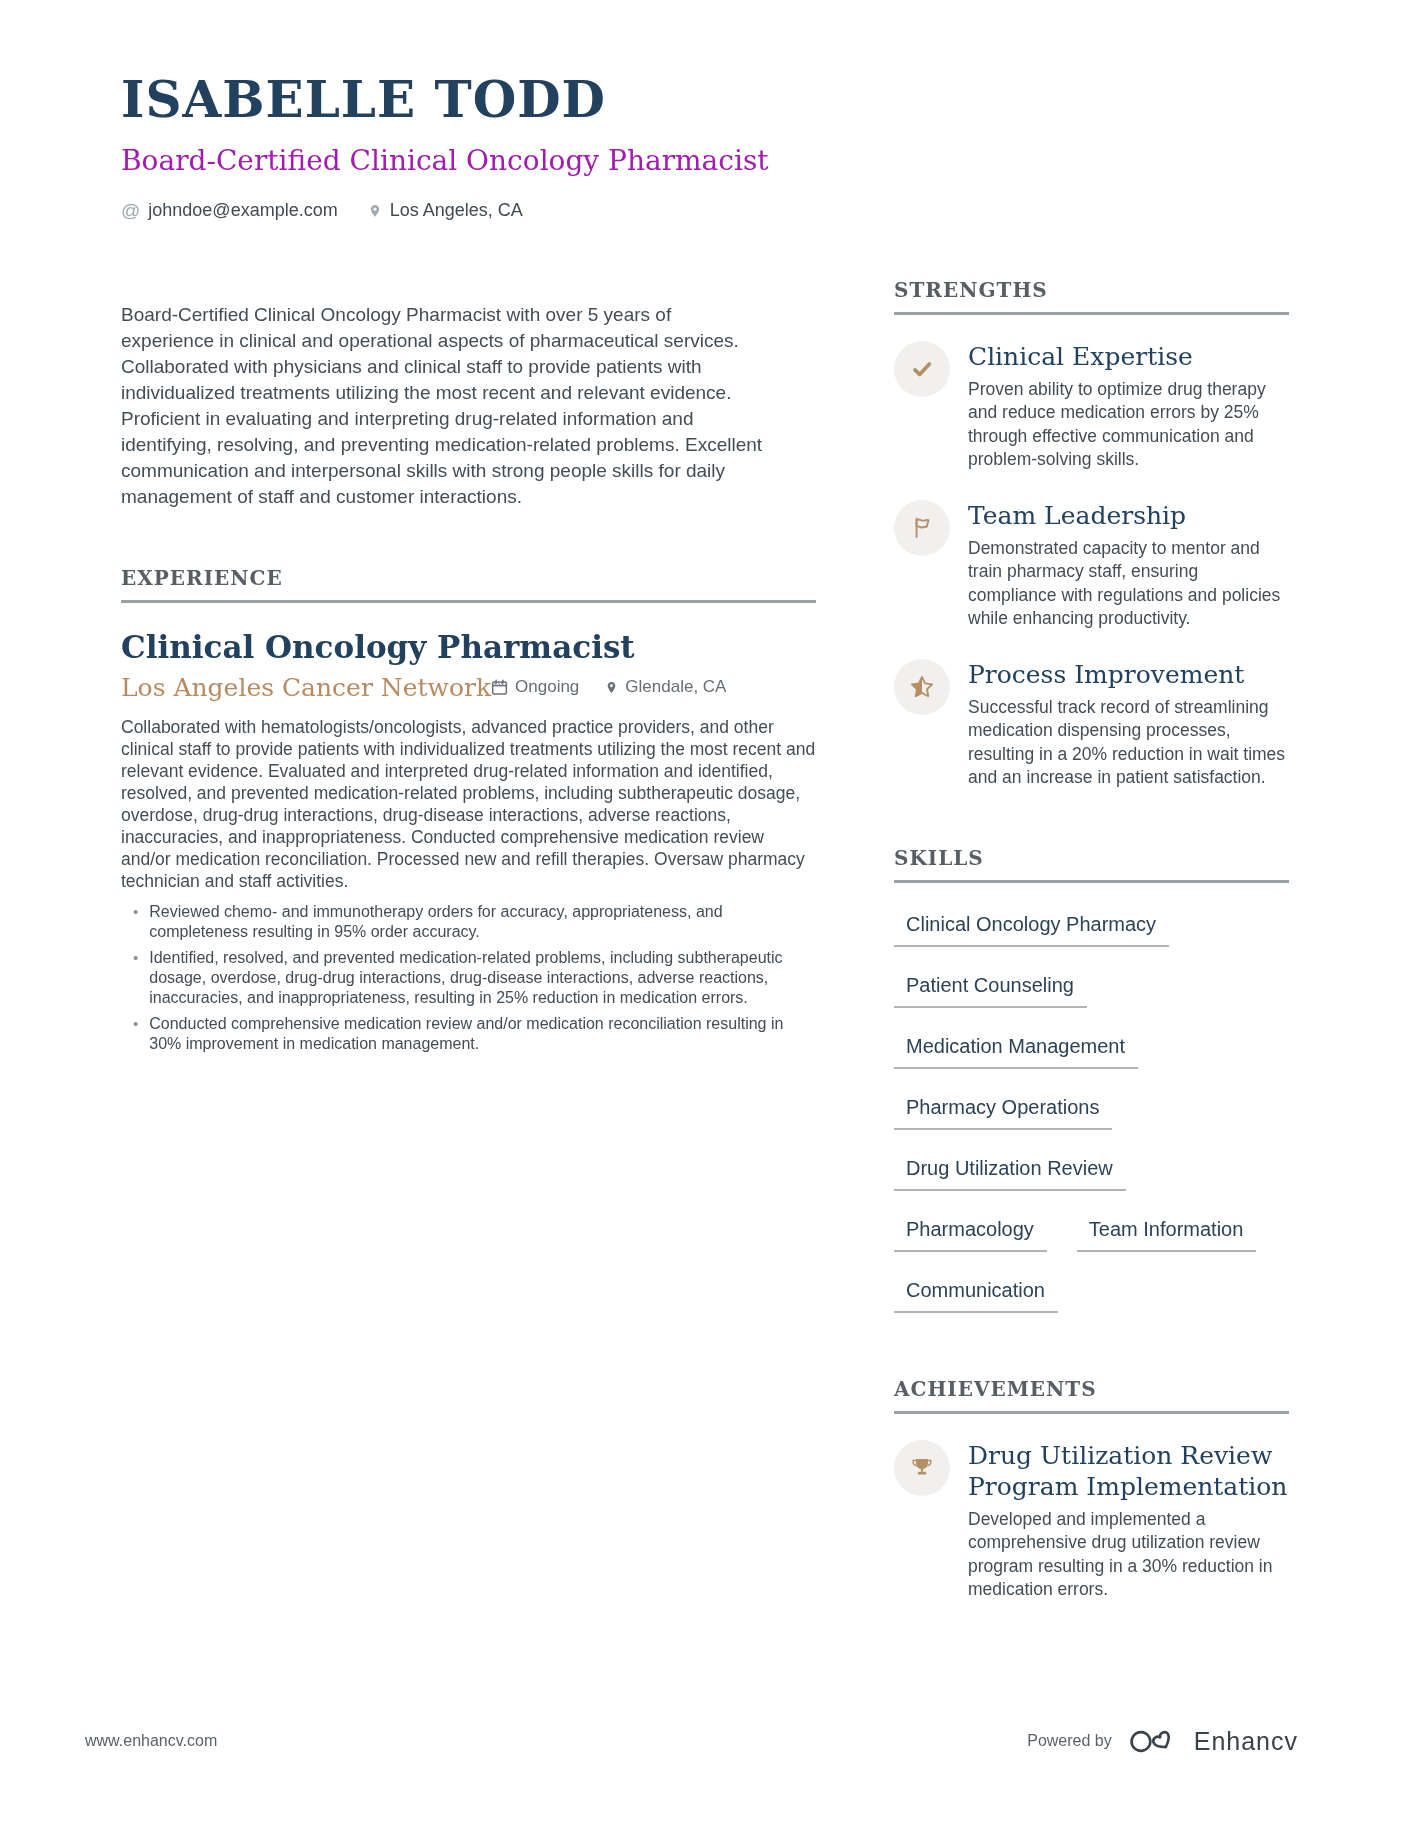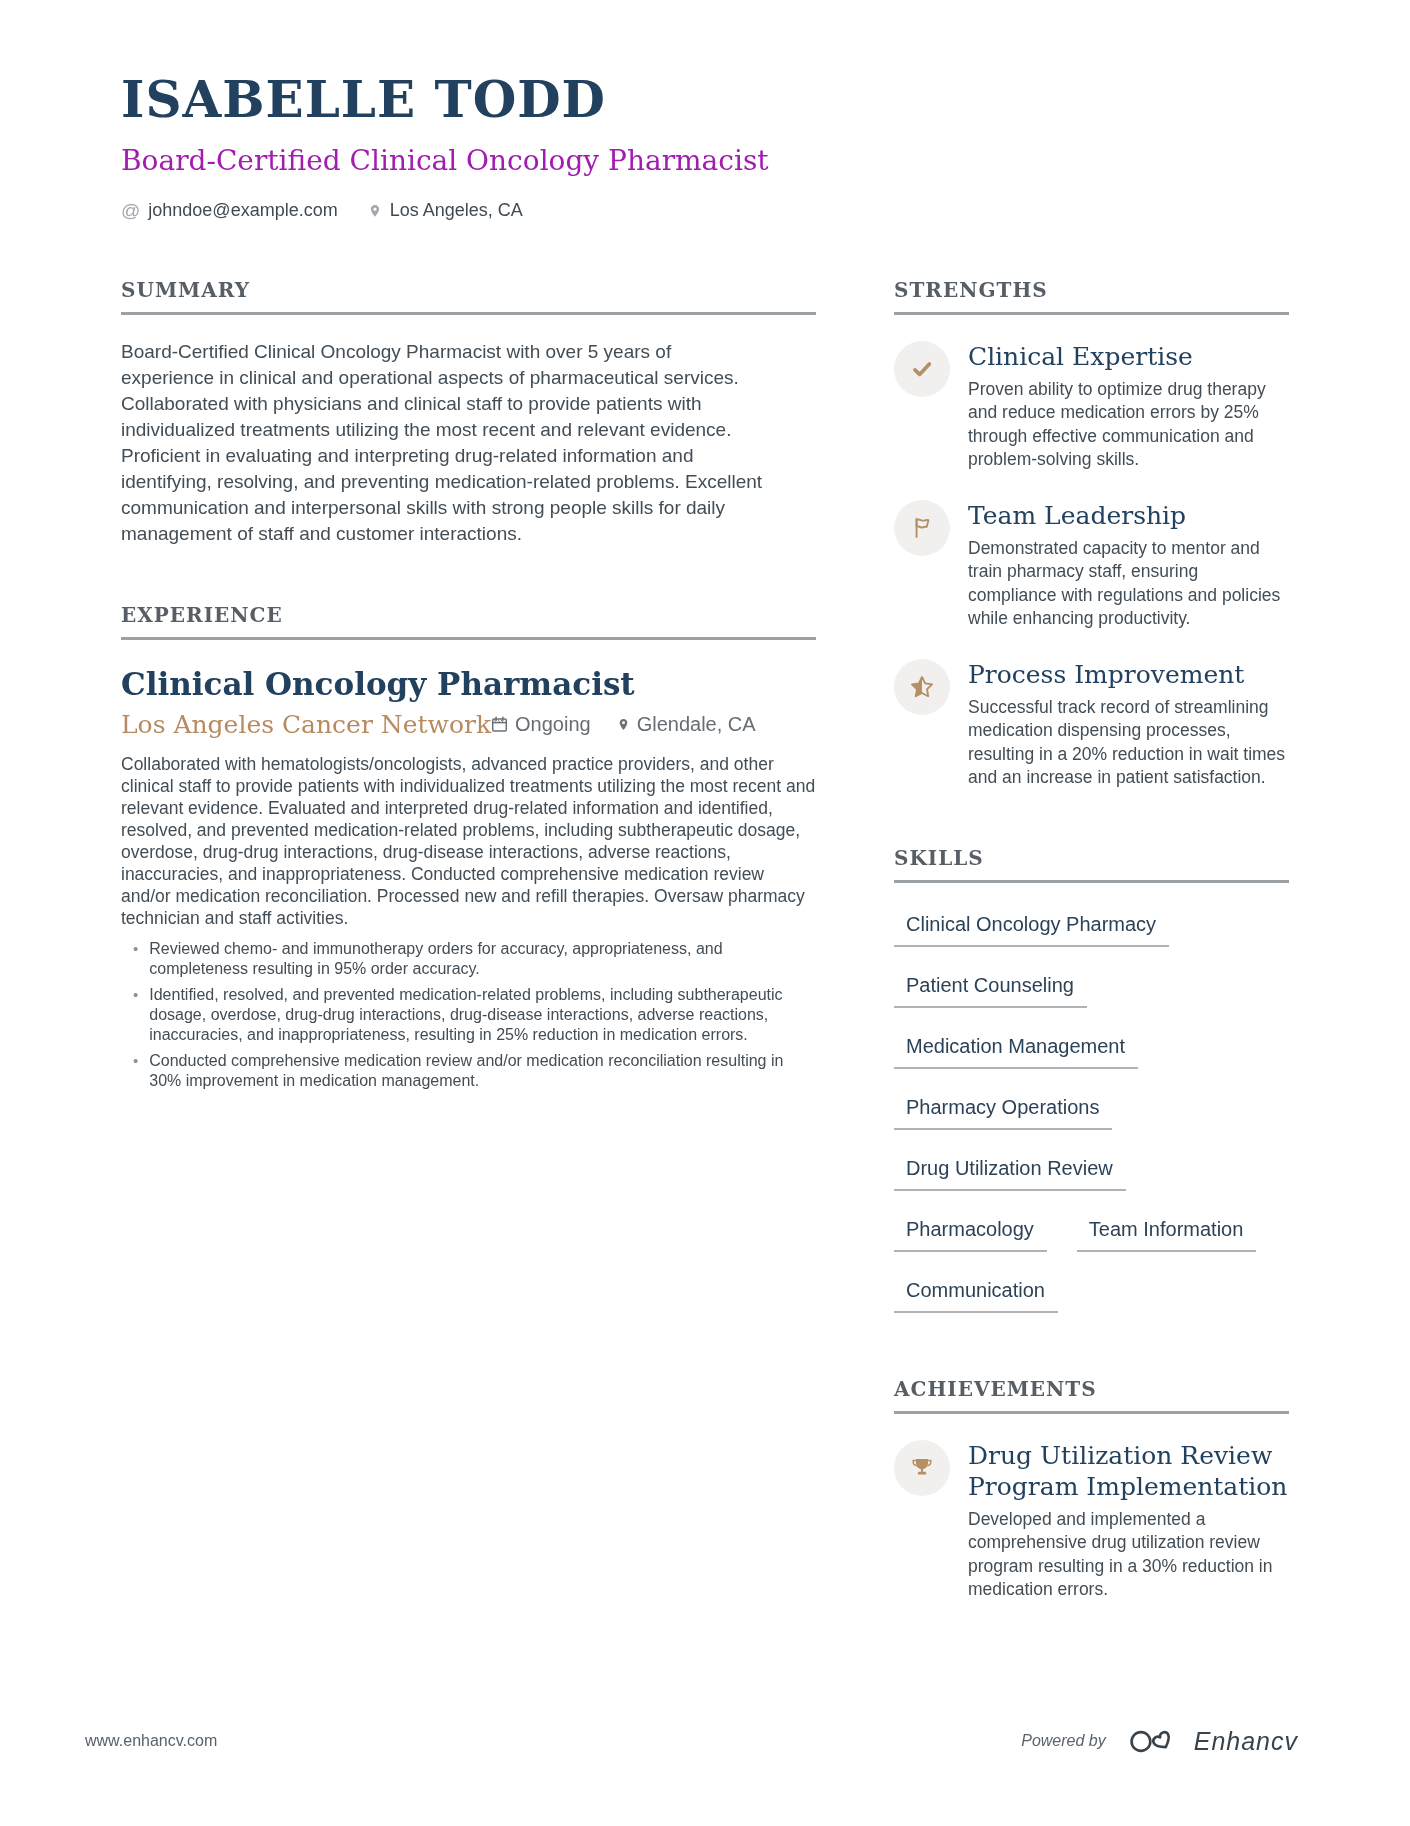--- a/index.html
+++ b/index.html
@@ -78,21 +78,21 @@
   .job-meta-row {
     display: flex;
     align-items: baseline;
     margin-top: 8px;
   }
   .company {
     font-family: "DejaVu Serif", serif;
     font-size: 25px;
     color: #b78a5f;
   }
-  .meta { display: flex; gap: 26px; font-size: 20px; color: #666d74; }
+  .meta { display: flex; gap: 26px; font-size: 17px; color: #666d74; }
   .meta-item { display: inline-flex; align-items: center; gap: 7px; }
   .job-desc {
     margin-top: 14px;
     font-size: 17.5px;
     line-height: 22px;
     color: #424d56;
   }
   .bullets { margin-top: 10px; list-style: none; }
   .bullets li {
     display: flex;
@@ -142,21 +142,21 @@
   .footer {
     position: absolute;
     left: 85px;
     right: 112px;
     top: 1726px;
     display: flex;
     justify-content: space-between;
     align-items: center;
   }
   .site-link { font-size: 16px; color: #58626b; text-decoration: none; }
-  .powered { display: flex; align-items: center; gap: 22px; font-style: italic; }
+  .powered { display: flex; align-items: center; gap: 16px; }
   .powered-label { font-size: 16px; color: #5b646c; }
   .brand-group { display: flex; align-items: center; gap: 12px; }
   .brand-name {
     font-size: 25px;
     color: #39434c;
     letter-spacing: 1px;
     font-weight: 400;
   }
   svg { display: block; }
 </style>
@@ -183,21 +183,20 @@
         <span>Los Angeles, CA</span>
       </span>
     </div>
   </div>
 
   <div class="columns">
 
     <div class="col-left">
 
       <section class="section">
-        <h2 class="sec-heading">SUMMARY</h2>
         <p class="summary-text">Board-Certified Clinical Oncology Pharmacist with over 5 years of experience in clinical and operational aspects of pharmaceutical services. Collaborated with physicians and clinical staff to provide patients with individualized treatments utilizing the most recent and relevant evidence. Proficient in evaluating and interpreting drug-related information and identifying, resolving, and preventing medication-related problems. Excellent communication and interpersonal skills with strong people skills for daily management of staff and customer interactions.</p>
       </section>
 
       <section class="section">
         <h2 class="sec-heading">EXPERIENCE</h2>
         <div>
           <h3 class="job-title">Clinical Oncology Pharmacist</h3>
           <div class="job-meta-row">
             <div class="company">Los Angeles Cancer Network</div>
             <div class="meta">

